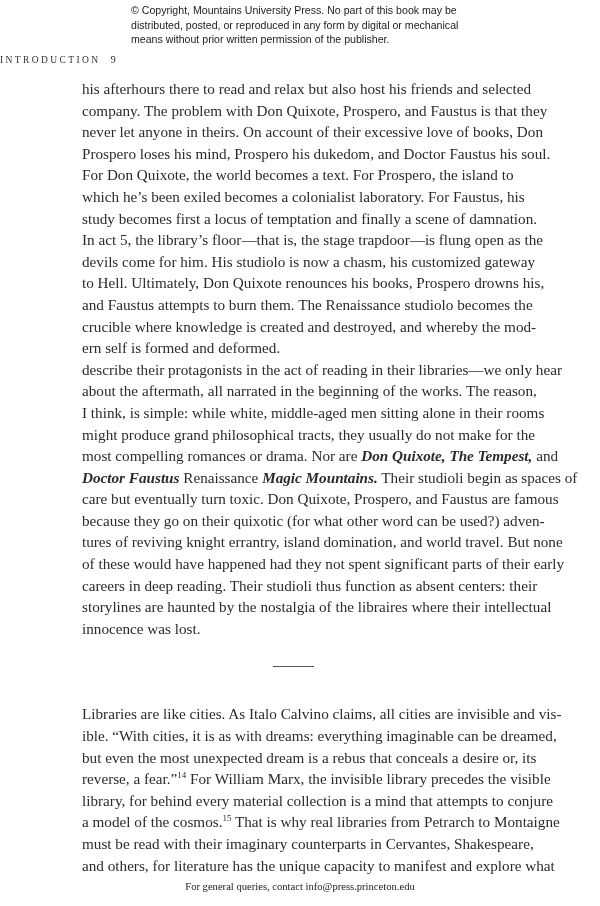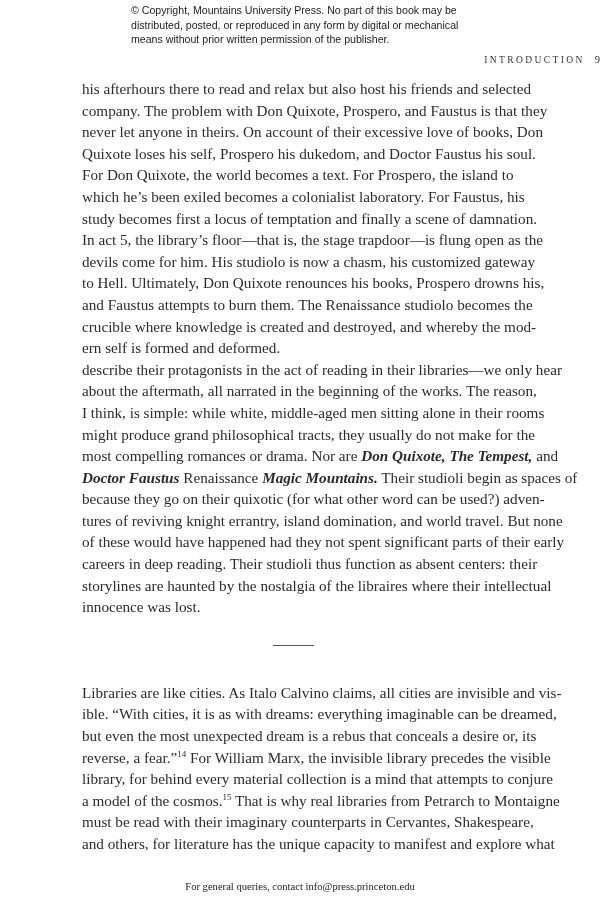--- a/index.html
+++ b/index.html
@@ -4,21 +4,21 @@
 <style>
   html, body { margin: 0; padding: 0; background: #ffffff; }
   body { width: 600px; height: 906px; position: relative; overflow: hidden; }
   .notice {
     position: absolute; left: 131px; top: 3px; width: 360px;
     font-family: "Liberation Sans", sans-serif; font-size: 10.6px; line-height: 14.6px;
     color: #222;
   }
   .notice div { white-space: nowrap; }
   .running-head {
-    position: absolute; left: 0; width: 600px; top: 54px; text-align: right;
+    position: absolute; left: 0; width: 600px; top: 54px; text-align: left;
     font-family: "Liberation Serif", serif; font-size: 9.5px; letter-spacing: 2.4px;
     color: #333;
   }
   .running-head .pg { margin-left: 10px; letter-spacing: 0; font-size: 10.5px; }
   .body {
     position: absolute; left: 82px; top: 78px; width: 424px;
     font-family: "Liberation Serif", serif; font-size: 15.2px; line-height: 21.6px;
     color: #2b2b2b;
   }
   .line { display: block; white-space: nowrap; text-align: justify; text-align-last: justify; height: 21.6px; }
@@ -45,39 +45,40 @@
 <div class="running-head">
   <span>INTRODUCTION</span><span class="pg">9</span>
 </div>
 
 <div class="body">
 
   <div>
     <span class="line">his afterhours there to read and relax but also host his friends and selected</span>
     <span class="line">company. The problem with Don Quixote, Prospero, and Faustus is that they</span>
     <span class="line">never let anyone in theirs. On account of their excessive love of books, Don</span>
-    <span class="line">Quixote loses his self, Prospero his dukedom, and Doctor Faustus his soul.</span>
+    <span class="line">Prospero loses his mind, Prospero his dukedom, and Doctor Faustus his soul.</span>
     <span class="line">For Don Quixote, the world becomes a text. For Prospero, the island to</span>
     <span class="line">which he’s been exiled becomes a colonialist laboratory. For Faustus, his</span>
     <span class="line">study becomes first a locus of temptation and finally a scene of damnation.</span>
     <span class="line">In act 5, the library’s floor—that is, the stage trapdoor—is flung open as the</span>
     <span class="line">devils come for him. His studiolo is now a chasm, his customized gateway</span>
     <span class="line">to Hell. Ultimately, Don Quixote renounces his books, Prospero drowns his,</span>
     <span class="line">and Faustus attempts to burn them. The Renaissance studiolo becomes the</span>
     <span class="line">crucible where knowledge is created and destroyed, and whereby the mod-</span>
     <span class="line last">ern self is formed and deformed.</span>
   </div>
 
   <div>
     <span class="line">describe their protagonists in the act of reading in their libraries—we only hear</span>
     <span class="line">about the aftermath, all narrated in the beginning of the works. The reason,</span>
     <span class="line">I think, is simple: while white, middle-aged men sitting alone in their rooms</span>
     <span class="line">might produce grand philosophical tracts, they usually do not make for the</span>
     <span class="line"><span>most compelling romances or drama. Nor are </span><i>Don Quixote, The Tempest,</i><span> and</span></span>
     <span class="line"><i>Doctor Faustus</i><span> Renaissance </span><i>Magic Mountains.</i><span> Their studioli begin as spaces of</span></span>
+    <span class="line">care but eventually turn toxic. Don Quixote, Prospero, and Faustus are famous</span>
     <span class="line">because they go on their quixotic (for what other word can be used?) adven-</span>
     <span class="line">tures of reviving knight errantry, island domination, and world travel. But none</span>
     <span class="line">of these would have happened had they not spent significant parts of their early</span>
     <span class="line">careers in deep reading. Their studioli thus function as absent centers: their</span>
     <span class="line">storylines are haunted by the nostalgia of the libraires where their intellectual</span>
     <span class="line last">innocence was lost.</span>
   </div>
 
   <div class="sep-wrap">
     <div class="sep"></div>

